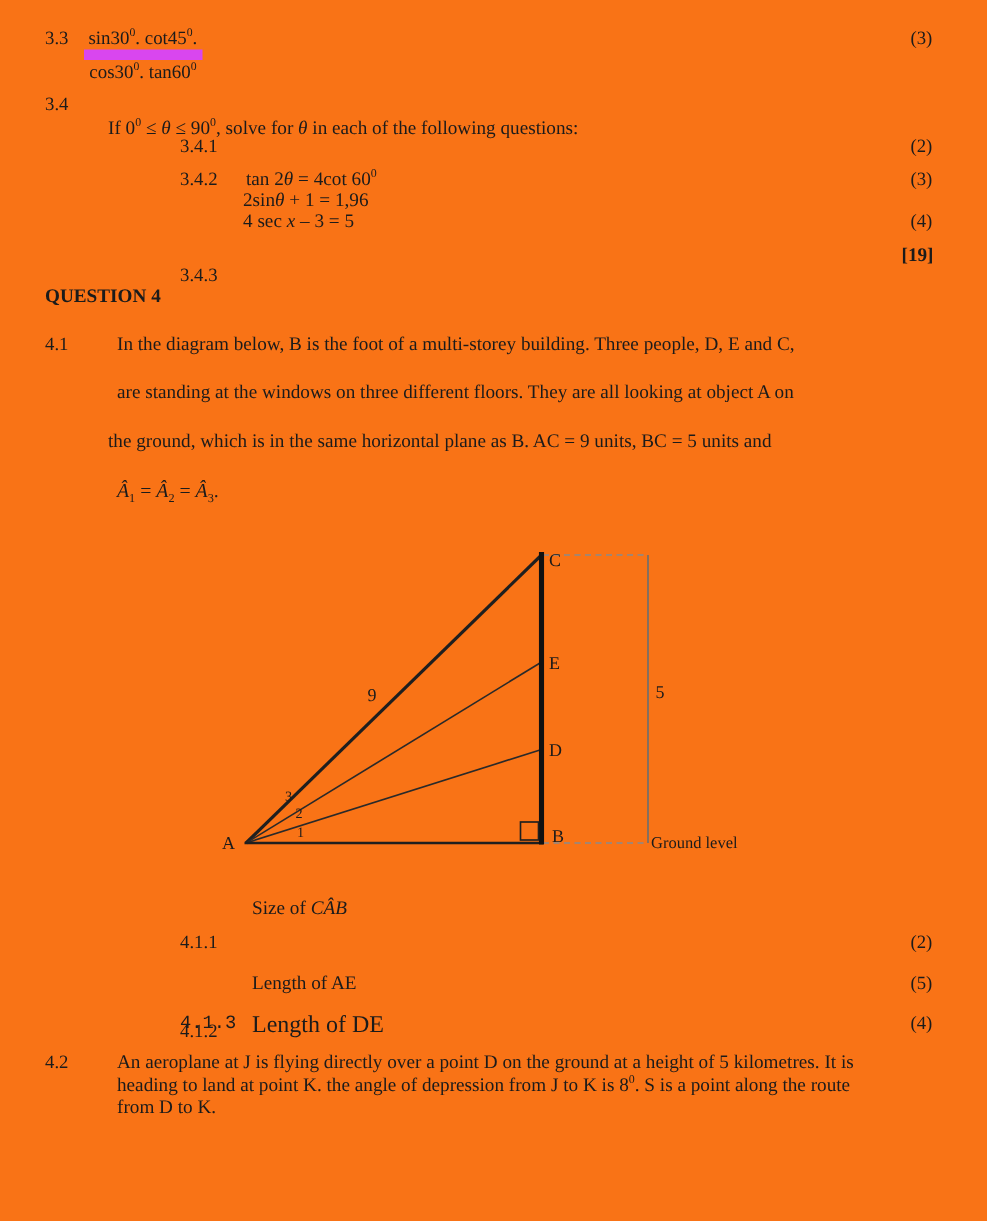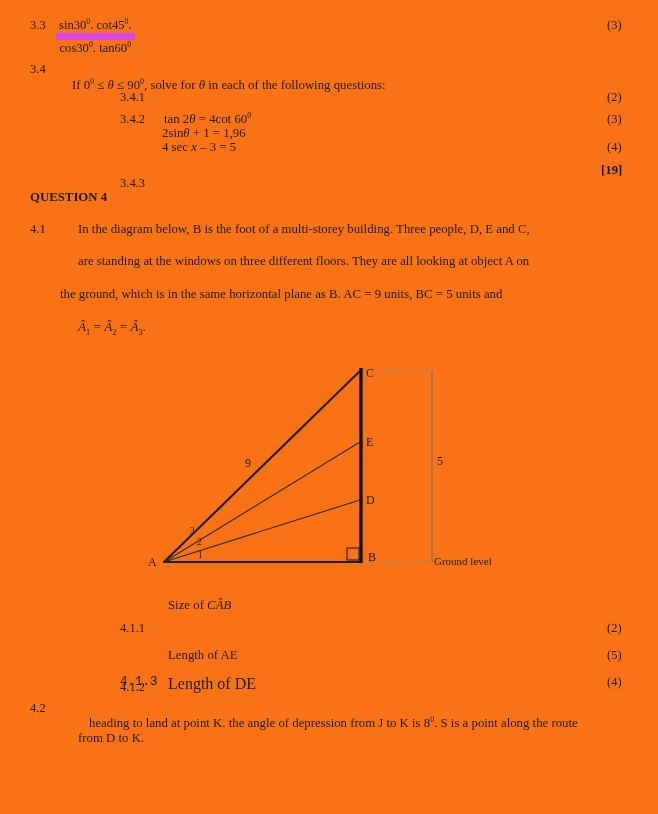--- a/index.html
+++ b/index.html
@@ -112,21 +112,21 @@
   <div class="abs" style="left:162px; top:140px; font-size:12.8px;"><span>4 sec </span><span class="mathvar">x</span><span> – 3 = 5</span></div>
   <div class="abs markcol" style="top:140px;">(4)</div>
 
   <div class="abs markcol-b" style="top:163px;">[19]</div>
 
   <div class="abs bold" style="left:30px; top:190px; font-size:12.8px;">QUESTION 4</div>
 
   <div class="abs qnum" style="top:222px;">4.1</div>
   <div class="abs" style="left:78px; top:254px; width:530px; font-size:12.8px;">are standing at the windows on three different floors. They are all looking at object A on</div>
   <div class="abs" style="left:78px; top:222px; width:530px; font-size:12.8px;">In the diagram below, B is the foot of a multi-storey building. Three people, D, E and C,</div>
-  <div class="abs" style="left:60px; top:287px; width:540px; font-size:12.8px;">the ground, which is in the same horizontal plane as B. AC = 9 units, BC = 5 units and</div>
+  <div class="abs" style="left:72px; top:287px; width:540px; font-size:12.8px;">the ground, which is in the same horizontal plane as B. AC = 9 units, BC = 5 units and</div>
   <div class="abs" style="left:78px; top:319px; font-size:13.2px;"><span class="mathvar">Â</span><sub class="idx">1</sub><span> = </span><span class="mathvar">Â</span><sub class="idx">2</sub><span> = </span><span class="mathvar">Â</span><sub class="idx">3</sub><span>.</span></div>
 
   <div class="diagram">
     <svg width="658" height="225" viewBox="0 0 658 225" xmlns="http://www.w3.org/2000/svg">
 
       <line x1="362" y1="18" x2="432" y2="18" stroke="#8a8a8a" stroke-width="1" stroke-dasharray="4,3"></line>
 
       <line x1="362" y1="210" x2="432" y2="210" stroke="#8a8a8a" stroke-width="1" stroke-dasharray="4,3"></line>
 
       <line x1="432" y1="18" x2="432" y2="210" stroke="#6f6f6f" stroke-width="1.1"></line>
@@ -167,16 +167,17 @@
 
   <div class="abs" style="left:120px; top:648px; font-size:12.5px;margin-top:32px;">4.1.2</div>
   <div class="abs" style="left:168px; top:648px; font-size:12.8px;">Length of AE</div>
   <div class="abs markcol" style="top:648px;">(5)</div>
 
   <div class="abs" style="left:120px; top:675px; font-size:12.5px;font-family:Liberation Mono, monospace;">4.1.3</div>
   <div class="abs" style="left:168px; top:675px; font-size:16px;">Length of DE</div>
   <div class="abs markcol" style="top:675px;">(4)</div>
 
   <div class="abs qnum" style="top:701px;text-align:right;">4.2</div>
-  <div class="abs" style="left:78px; top:716px; width:560px; font-size:12.8px;margin-left:11px;"><span>heading to land at point K. the angle of depression from J to K is 8</span><sup class="deg">0</sup><span>. S is a point along the route</span></div>
+  <div class="abs" style="left:78px; top:701px; width:560px; font-size:12.8px;">An aeroplane at J is flying directly over a point D on the ground at a height of 5 kilometres. It is</div>
+  <div class="abs" style="left:78px; top:716px; width:560px; font-size:12.8px;"><span>heading to land at point K. the angle of depression from J to K is 8</span><sup class="deg">0</sup><span>. S is a point along the route</span></div>
   <div class="abs" style="left:78px; top:731px; font-size:12.8px;">from D to K.</div>
 
 </div>
 
 </body></html>

